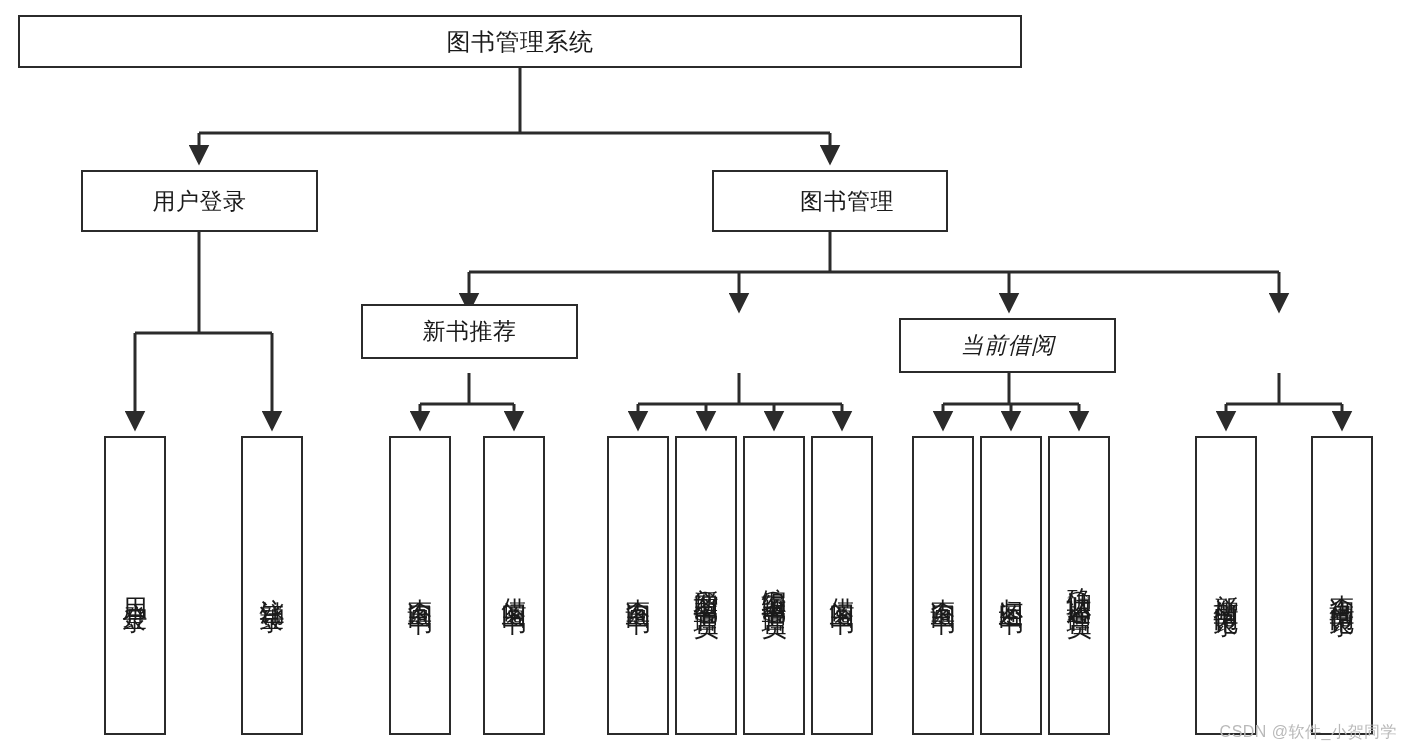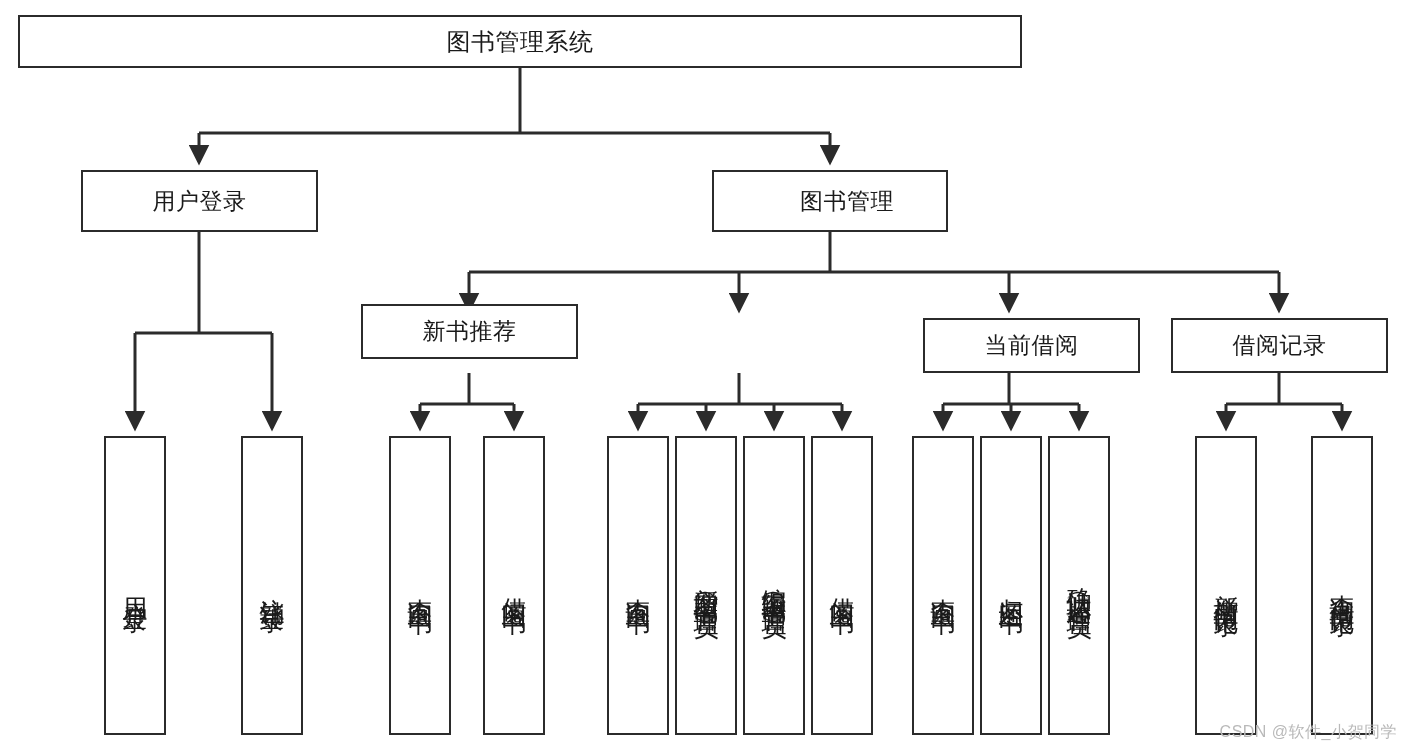--- a/index.html
+++ b/index.html
@@ -134,25 +134,22 @@
   <div class="node h" style="left:81px; top:170px; width:237px; height:62px;">
     <span class="lbl">用户登录</span>
   </div>
   <div class="node h" style="left:712px; top:170px; width:236px; height:62px;padding-left:34px;">
     <span class="lbl">图书管理</span>
   </div>
 
   <div class="node h" style="left:361px; top:304px; width:217px; height:55px;">
     <span class="lbl">新书推荐</span>
   </div>
-  <div class="node h" style="left:923px; top:318px; width:217px; height:55px;">
+  <div class="node h" style="left:899px; top:318px; width:217px; height:55px;font-style:italic;">
     <span class="lbl">当前借阅</span>
-  </div>
-  <div class="node h" style="left:1171px; top:318px; width:217px; height:55px;">
-    <span class="lbl">借阅记录</span>
   </div>
 
   <div class="node v" style="left:104px; top:436px; width:62px; height:299px;">
     <span class="lbl">用户登录</span>
   </div>
   <div class="node v" style="left:241px; top:436px; width:62px; height:299px;">
     <span class="lbl">注销登录</span>
   </div>
 
   <div class="node v" style="left:389px; top:436px; width:62px; height:299px;">

